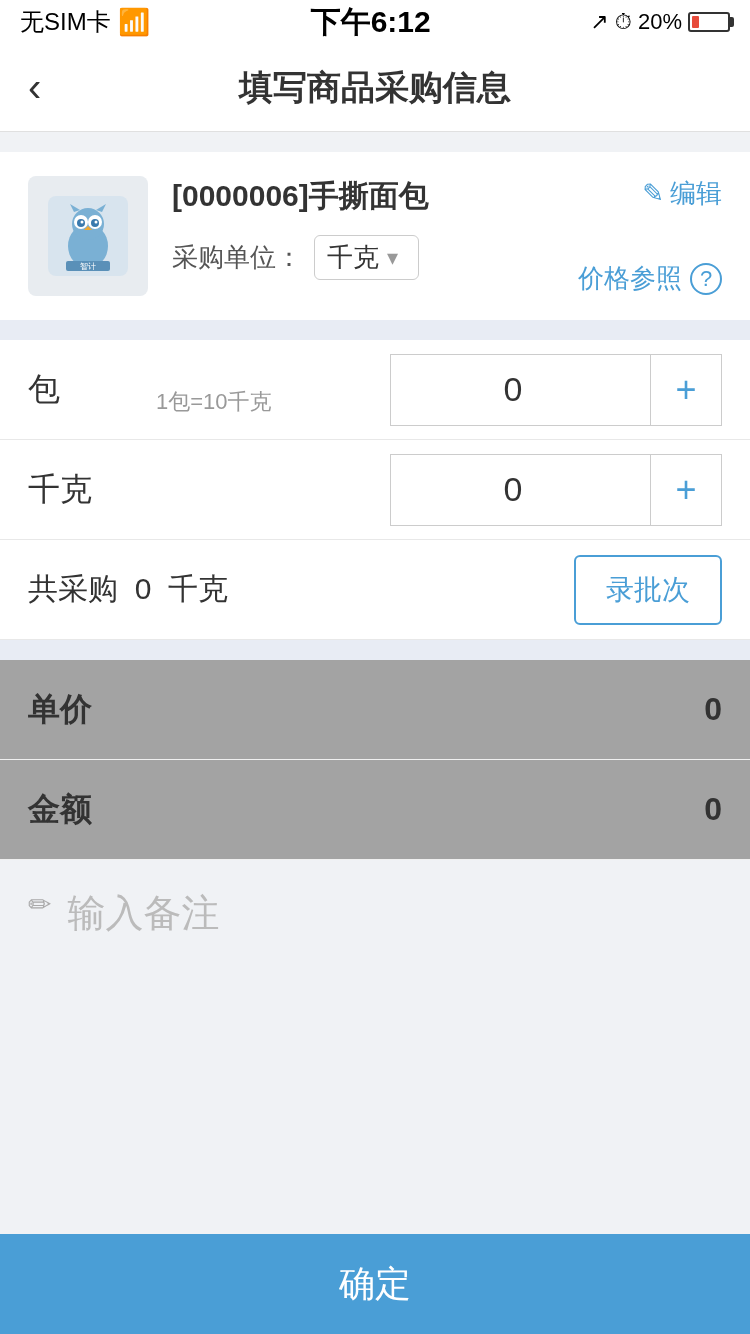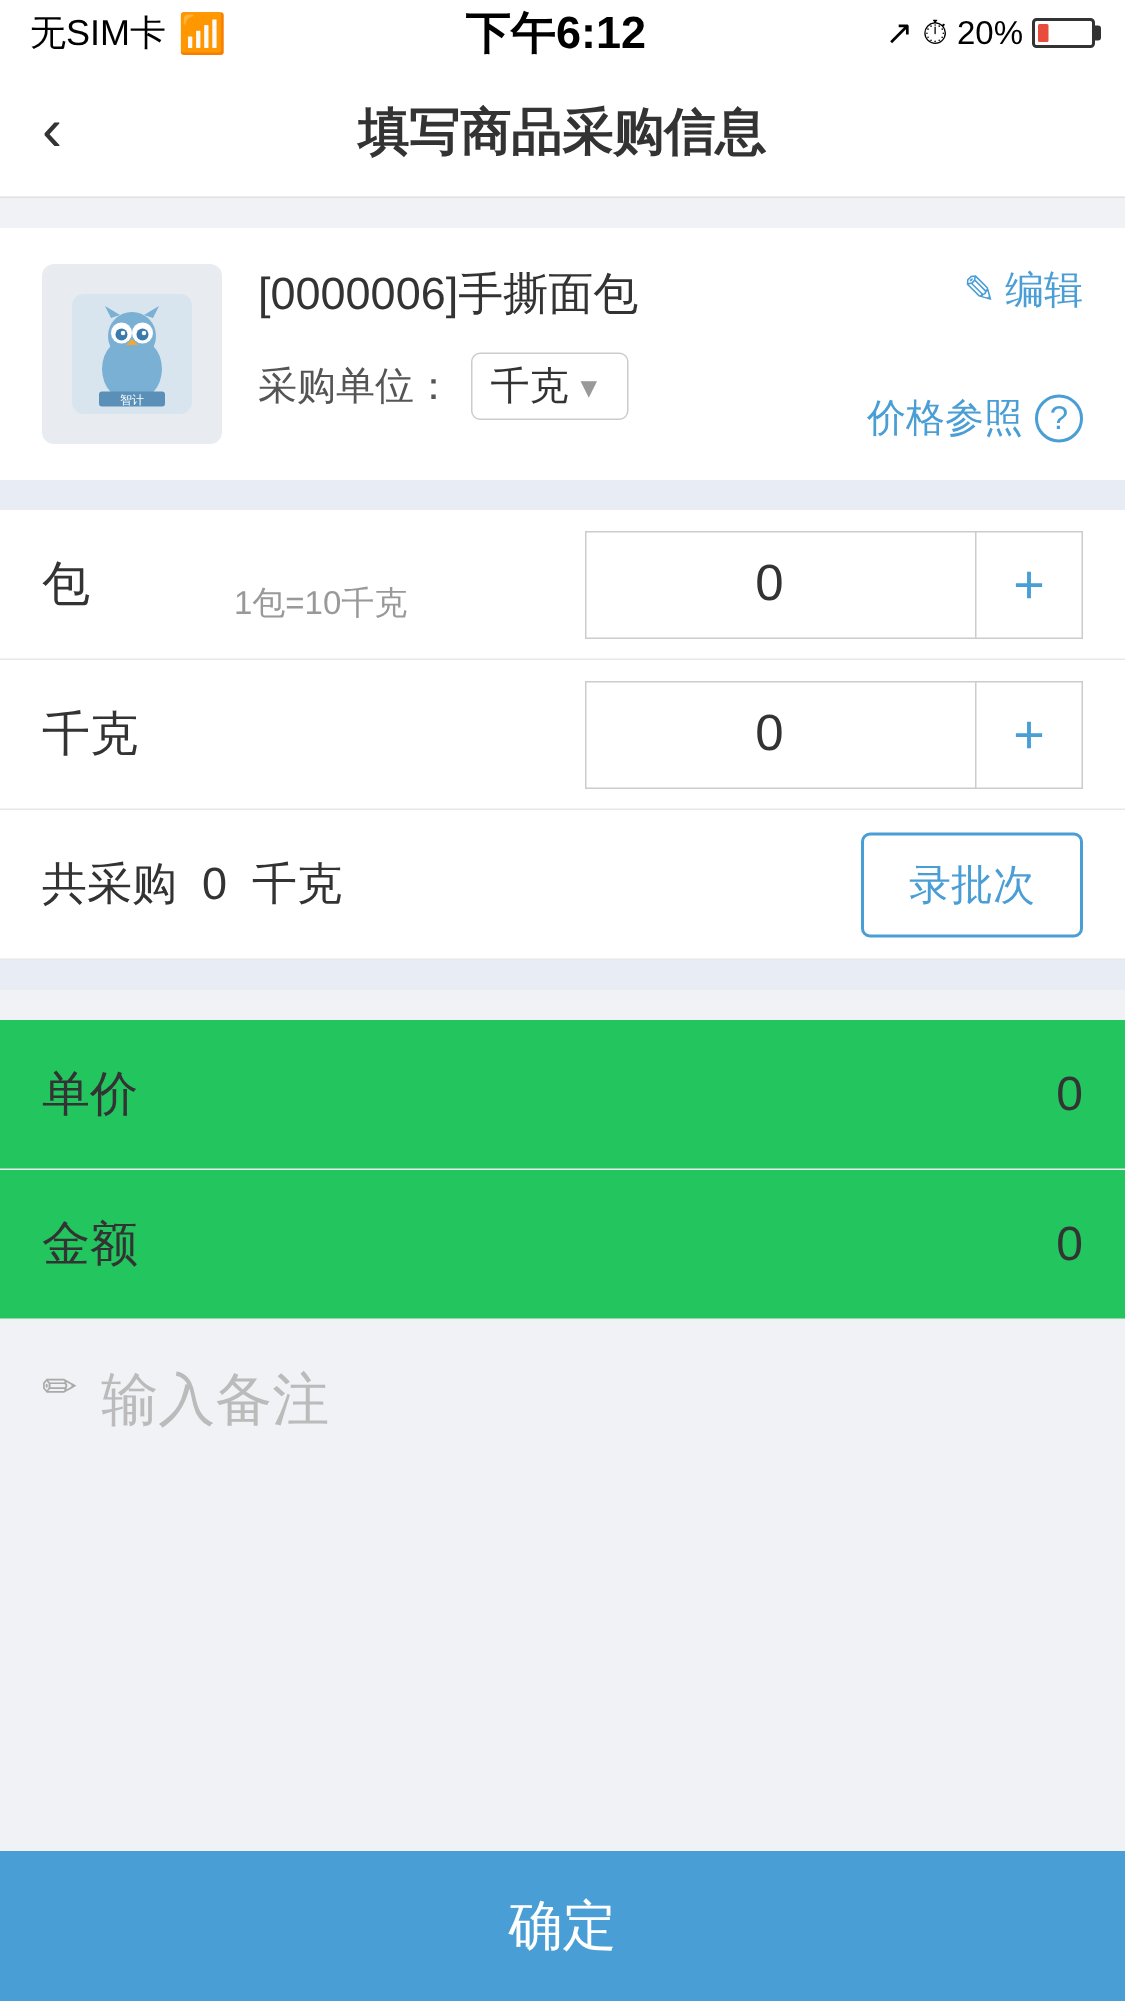--- a/index.html
+++ b/index.html
@@ -100,21 +100,21 @@
       display: flex;
       flex-direction: column;
       align-items: center;
     }
     .product-info {
       margin-left: 24px;
       flex: 1;
     }
     .product-name {
       font-size: 30px;
-      font-weight: 400;
+      font-weight: 700;
       color: #333;
       margin-bottom: 18px;
     }
     .product-unit-row {
       display: flex;
       align-items: center;
       gap: 12px;
     }
     .unit-label { font-size: 26px; color: #555; }
     .unit-select {
@@ -243,22 +243,22 @@
       border: 2px solid #4a9ed6;
       background: #fff;
       color: #4a9ed6;
       font-size: 28px;
       border-radius: 6px;
       cursor: pointer;
     }
 
     
     .info-section {
-      background: #22c55e;
-      margin-top: 20px;
+      background: #a3a3a3;
+      font-weight: bold;
     }
     .info-row {
       display: flex;
       align-items: center;
       padding: 0 28px;
       height: 100px;
       border-bottom: 1px solid #f0f0f0;
     }
     .info-label {
       font-size: 32px;

